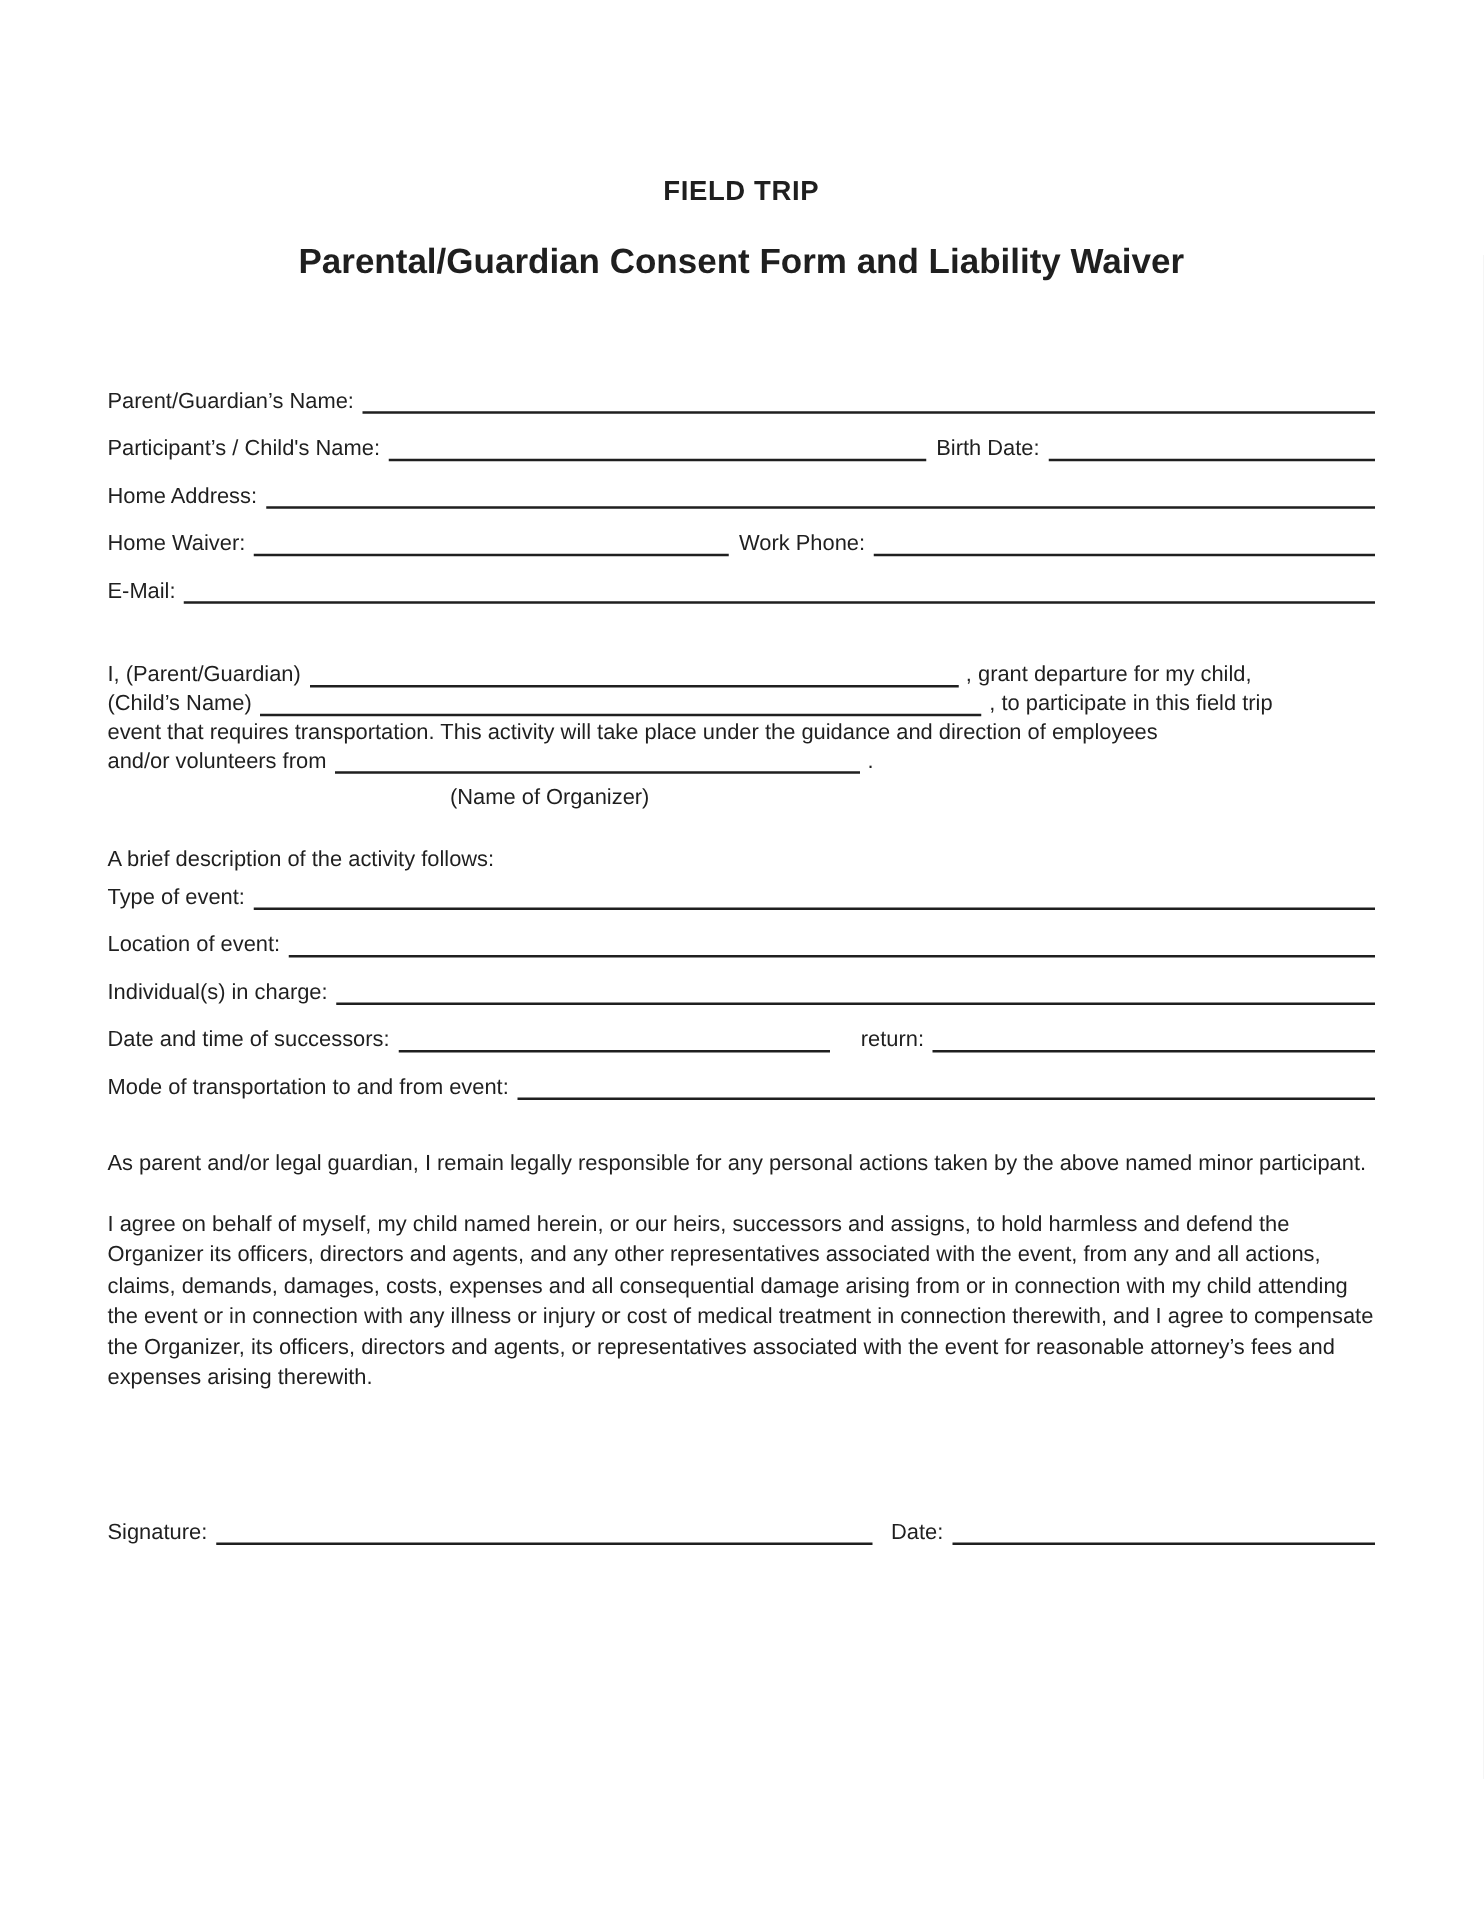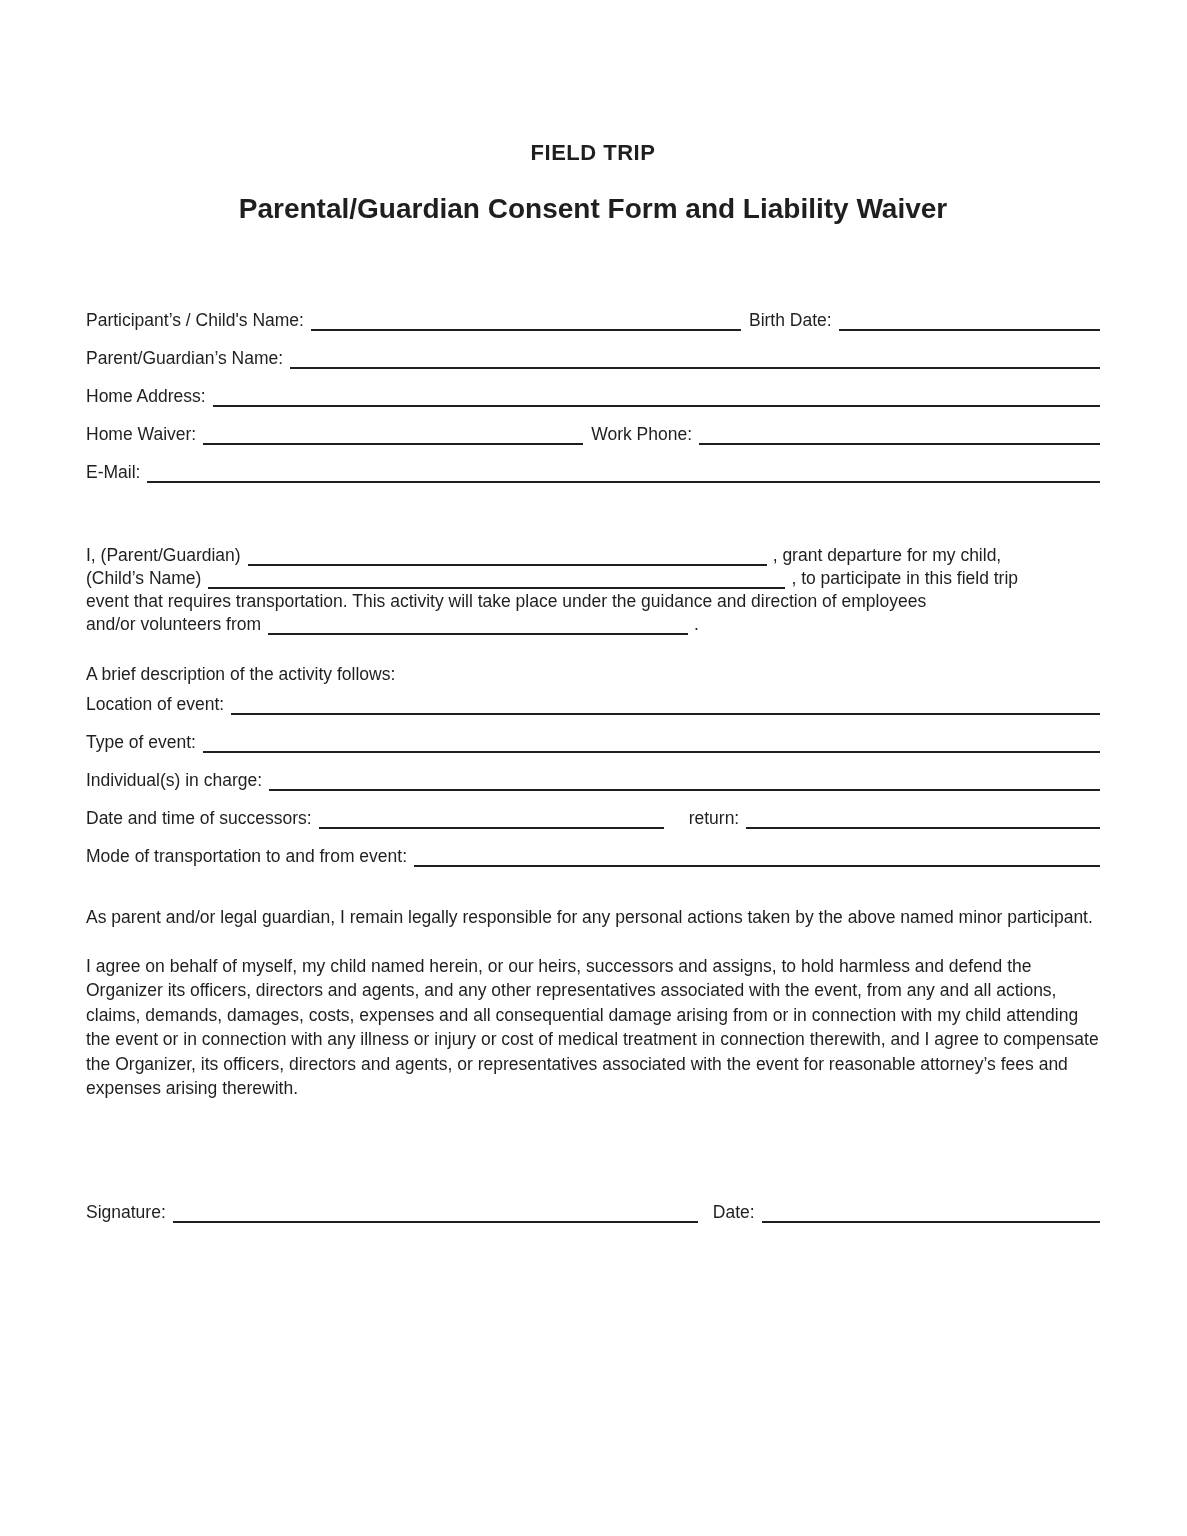--- a/index.html
+++ b/index.html
@@ -49,21 +49,21 @@
   .w380 { width: 380px; flex: 0 0 auto; }
   .w345 { width: 345px; flex: 0 0 auto; }
   .w519 { width: 519px; flex: 0 0 auto; }
   .w577 { width: 577px; flex: 0 0 auto; }
   .w420 { width: 420px; flex: 0 0 auto; }
   .w525 { width: 525px; flex: 0 0 auto; }
   .ml8  { margin-left: 8px; }
   .ml15 { margin-left: 15px; }
   .ml25 { margin-left: 25px; }
 
-  .consent { margin-top: 60px; }
+  .consent { margin-top: 44px; }
   .cline {
     display: flex;
     align-items: flex-end;
     height: 23px;
   }
   .cline .suffix { white-space: nowrap; padding-left: 6px; }
   .plainline { height: 23px; display: flex; align-items: flex-end; }
   .org-caption {
     margin: 6px 0 0 274px;
     height: 23px;
@@ -84,27 +84,27 @@
 <body>
 
 <div class="page">
   <div class="content">
 
     <h1 class="title">FIELD TRIP</h1>
     <h2 class="subtitle">Parental/Guardian Consent Form and Liability Waiver</h2>
 
     <div class="fields">
       <div class="frow">
+        <span class="lbl">Parent/Guardian’s Name:</span>
+        <span class="blank grow"></span>
+      </div>
+      <div class="frow">
         <span class="lbl">Participant’s / Child's Name:</span>
         <span class="blank w430"></span>
         <span class="lbl ml8">Birth Date:</span>
-        <span class="blank grow"></span>
-      </div>
-      <div class="frow">
-        <span class="lbl">Parent/Guardian’s Name:</span>
         <span class="blank grow"></span>
       </div>
       <div class="frow">
         <span class="lbl">Home Address:</span>
         <span class="blank grow"></span>
       </div>
       <div class="frow">
         <span class="lbl">Home Waiver:</span>
         <span class="blank w380"></span>
         <span class="lbl ml8">Work Phone:</span>
@@ -128,32 +128,35 @@
         <span class="suffix">, to participate in this field trip</span>
       </div>
       <div class="plainline">
         <span>event that requires transportation. This activity will take place under the guidance and direction of employees</span>
       </div>
       <div class="cline">
         <span class="lbl">and/or volunteers from</span>
         <span class="blank w420"></span>
         <span class="suffix">.</span>
       </div>
+      <div class="org-caption">
+        <span>(Name of Organizer)</span>
+      </div>
     </div>
 
     <div class="activity">
       <div class="intro-line">
         <span>A brief description of the activity follows:</span>
       </div>
       <div class="frow">
-        <span class="lbl">Location of event:</span>
+        <span class="lbl">Type of event:</span>
         <span class="blank grow"></span>
       </div>
       <div class="frow">
-        <span class="lbl">Type of event:</span>
+        <span class="lbl">Location of event:</span>
         <span class="blank grow"></span>
       </div>
       <div class="frow">
         <span class="lbl">Individual(s) in charge:</span>
         <span class="blank grow"></span>
       </div>
       <div class="frow">
         <span class="lbl">Date and time of successors:</span>
         <span class="blank w345"></span>
         <span class="lbl ml25">return:</span>

